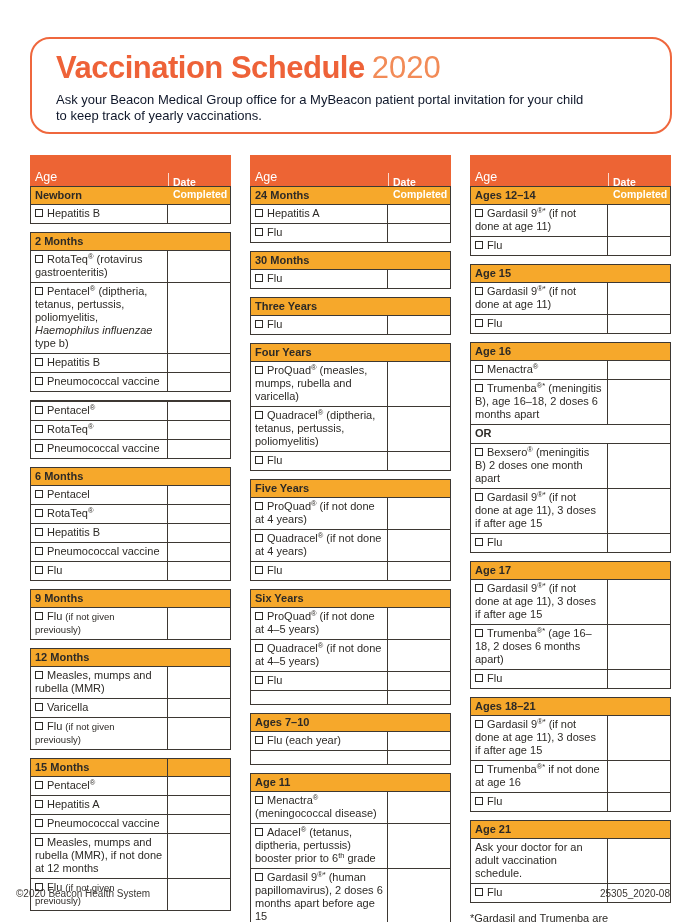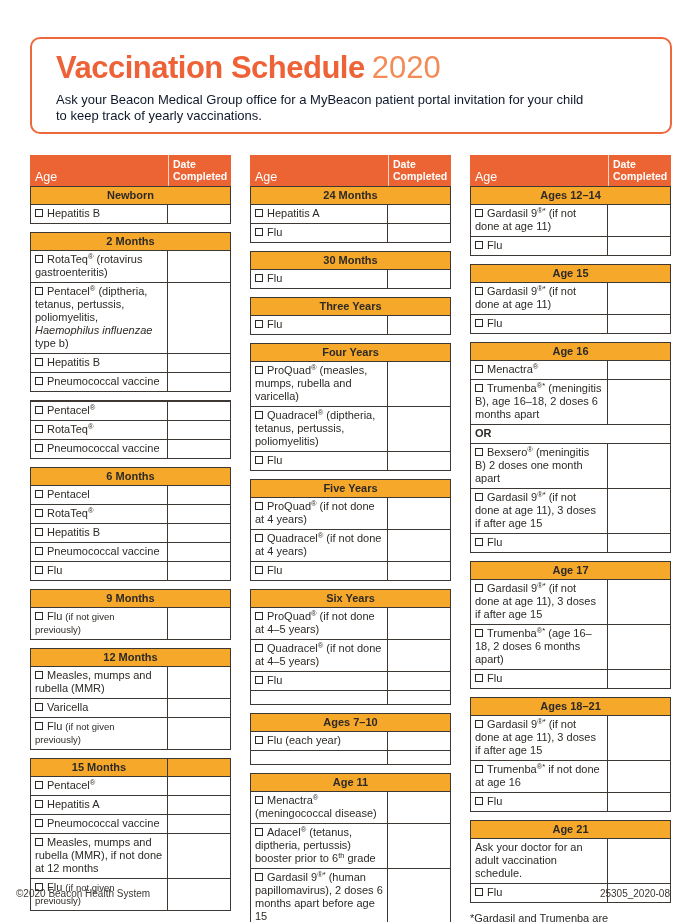--- a/index.html
+++ b/index.html
@@ -3,35 +3,35 @@
 <meta charset="utf-8">
 <style>
   html,body{margin:0;padding:0;}
   body{
     width:700px;height:922px;position:relative;background:#ffffff;
     font-family:"Liberation Sans",sans-serif;color:#2d2a26;overflow:hidden;
   }
   
   .title-box{
     position:absolute;left:30px;top:37px;width:642px;height:97px;box-sizing:border-box;
-    border:2px solid #ef673d;border-radius:10px;padding:11px 20px 0 24px;background:#fff;
+    border:2px solid #ef673d;border-radius:20px;padding:11px 20px 0 24px;background:#fff;
   }
   .title-line{white-space:nowrap;}
   .t-main{font-weight:bold;font-size:31px;color:#ee6238;letter-spacing:-0.5px;}
   .t-year{font-size:31px;font-weight:400;color:#f28b57;margin-left:7px;}
   .intro{font-size:13px;line-height:16px;margin:6px 0 7px;color:#0f172a;width:535px;}
   
   .cols{position:absolute;left:30px;top:155px;display:flex;gap:19px;align-items:flex-start;}
   .col{width:201px;flex:none;box-sizing:border-box;}
   .col-head{display:flex;background:#ed6434;color:#fff;height:31px;box-sizing:border-box;}
   .ch-age{flex:1;align-self:flex-end;font-weight:400;font-size:12.5px;padding:0 0 2px 5px;}
   .ch-date{width:63px;flex:none;box-sizing:border-box;border-left:1px solid rgba(255,255,255,.75);
-    font-weight:700;font-size:10.5px;line-height:12px;padding:3px 2px 0 4px;}
+    font-weight:700;font-size:10.5px;line-height:12px;padding:3px 2px 0 4px;margin-top:18px;}
   .tbl{border:1px solid #3d3833;margin-bottom:8px;box-sizing:border-box;background:#fff;}
-  .sec-head{background:#f6a82b;font-weight:700;font-size:11px;line-height:14px;padding:1px 4px 2px;color:#2d2a26;text-align:center;}
+  .sec-head{background:#f6a82b;font-weight:700;font-size:11px;line-height:14px;padding:1px 4px 2px;color:#2d2a26;}
   .sec-head.with-div{display:flex;padding:0;}
   .sec-head.with-div .sec-title{flex:1;padding:1px 4px 2px;}
   .sec-head.with-div .sec-date{width:63px;flex:none;box-sizing:border-box;border-left:1px solid #3d3833;}
   .row{display:flex;border-top:1px solid #3d3833;}
   .cell-text{flex:1;padding:2px 4px 3px;font-size:11px;line-height:13px;min-height:13px;box-sizing:border-box;}
   .cell-date{width:63px;flex:none;border-left:1px solid #3d3833;box-sizing:border-box;}
   .row-span{border-top:1px solid #3d3833;font-weight:700;font-size:11px;line-height:13px;padding:2px 4px 3px;}
   .cb{display:inline-block;width:6px;height:6px;border:1px solid #2d2a26;margin-right:4px;}
   .it{font-style:italic;}
   .sm{font-size:9.5px;}

